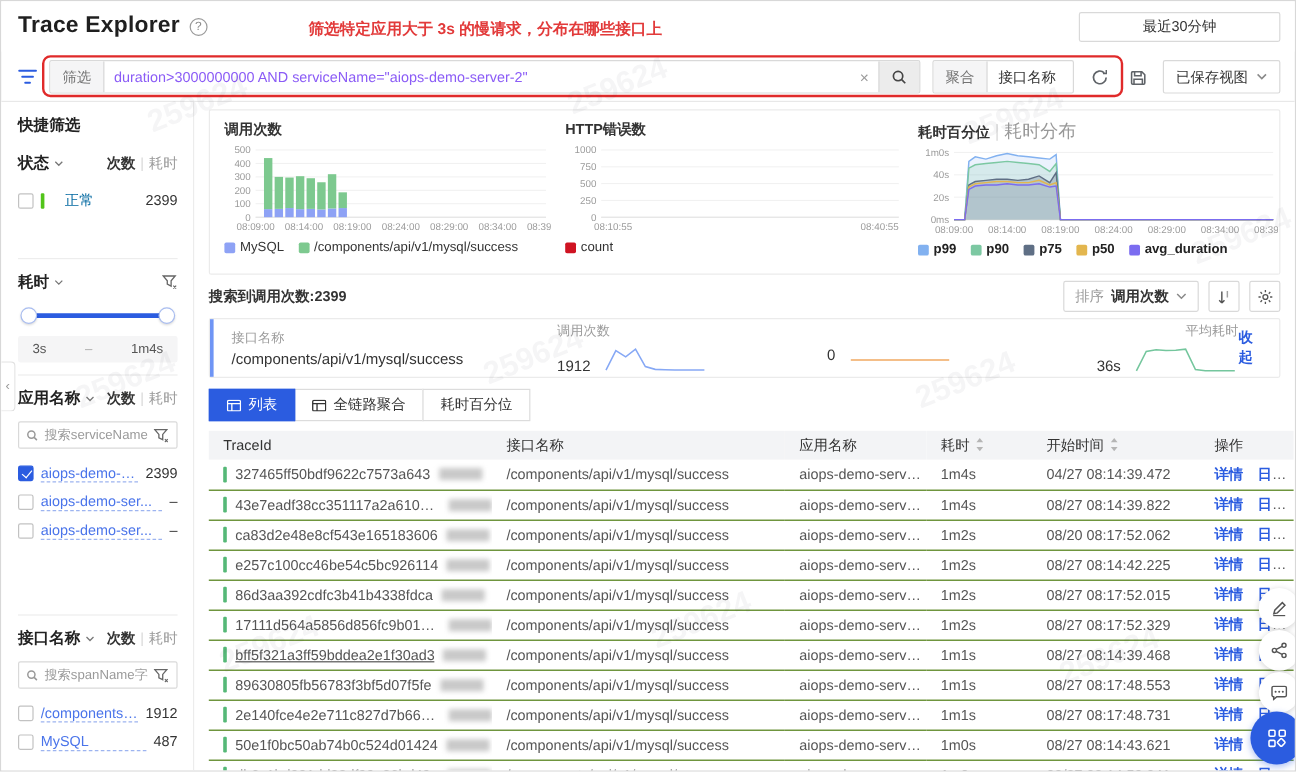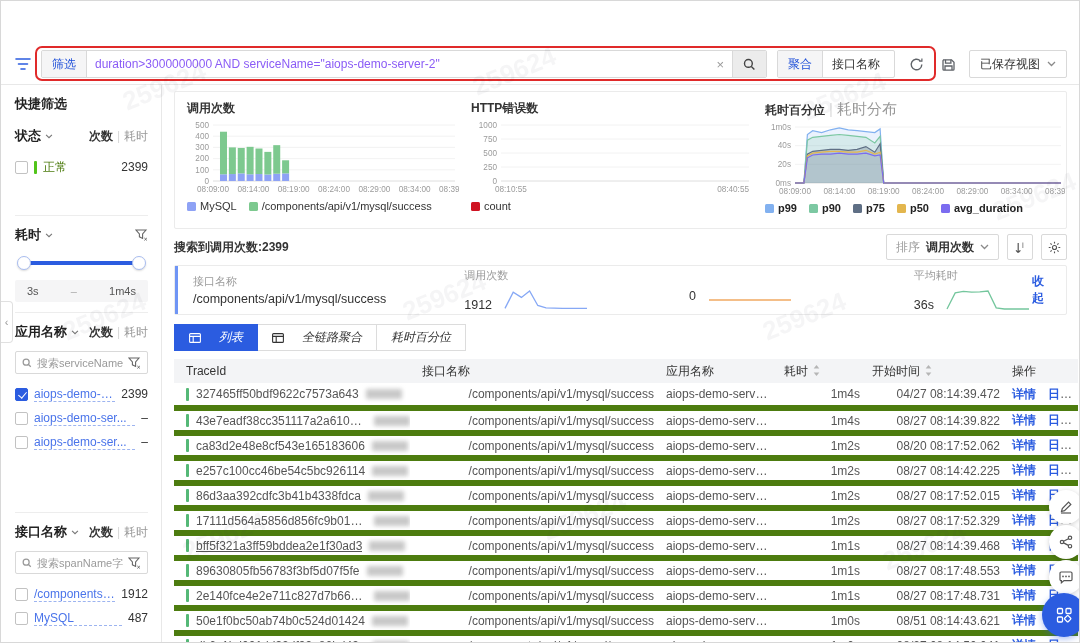--- a/index.html
+++ b/index.html
@@ -15,21 +15,21 @@
   .topbar { position:absolute; top:0; left:0; right:0; height:42px; background:#fff; display:flex; align-items:center; padding:0 14px; }
   .page-title { font-size:19px; font-weight:600; color:#1f1f1f; letter-spacing:.2px; }
   .help-circle { display:inline-flex; align-items:center; justify-content:center; width:15px; height:15px; border:1px solid #9a9a9a; border-radius:50%; color:#8a8a8a; font-size:10px; margin-left:8px; }
   .annotation { position:absolute; left:256px; top:14px; color:#e23a3a; font-size:13px; font-weight:600; white-space:nowrap; }
   .time-range { position:absolute; right:12px; top:9px; width:168px; height:25px; border:1px solid #d9d9d9; border-radius:2px; background:#fff; font-size:12px; color:#333; text-align:center; line-height:23px; cursor:pointer; }
 
   
   .filterbar { position:absolute; top:44px; left:0; right:0; height:38px; display:flex; align-items:center; gap:10px; padding:0 12px 0 14px; }
   .filter-list-icon { flex:0 0 16px; height:14px; color:#2b5ce0; }
   .query-group { flex:1; display:flex; height:28px; border:1px solid #d9d9d9; border-radius:2px; overflow:hidden; background:#fff; }
-  .addon { background:#f5f5f6; border-right:1px solid #d9d9d9; font-size:12px; color:#1d4ed8; display:flex; align-items:center; padding:0 10px; white-space:nowrap; }
+  .addon { background:#f5f5f6; border-right:1px solid #d9d9d9; font-size:12px; color:#737373; display:flex; align-items:center; padding:0 10px; white-space:nowrap; }
   .q-input { flex:1; display:flex; align-items:center; padding:0 8px; gap:6px; }
   .q-input input { flex:1; border:none; outline:none; font-size:12px; color:#8b5cf6; font-family:Liberation Sans, sans-serif; background:transparent; }
   .clear-x { color:#9a9a9a; font-size:13px; cursor:pointer; line-height:1; }
   .q-search { width:34px; background:#ececec; border:none; border-left:1px solid #d9d9d9; display:flex; align-items:center; justify-content:center; cursor:pointer; color:#444; }
   .agg-group { display:flex; height:28px; border:1px solid #d9d9d9; border-radius:2px; overflow:hidden; background:#fff; width:118px; flex:0 0 auto; }
   .agg-val { flex:1; font-size:12px; color:#333; display:flex; align-items:center; padding:0 9px; }
   .iconbtn { width:22px; height:22px; border:none; background:transparent; color:#5f6368; display:flex; align-items:center; justify-content:center; cursor:pointer; flex:0 0 auto; }
   .saved-views { height:28px; border:1px solid #d9d9d9; border-radius:2px; background:#fff; font-size:12px; color:#333; display:flex; align-items:center; gap:7px; padding:0 10px; cursor:pointer; flex:0 0 auto; }
   .chev { color:#8a8a8a; }
   .red-box { position:absolute; left:34px; top:1px; width:901px; height:35px; border:2.5px solid #e02a2a; border-radius:7px; pointer-events:none; z-index:40; }
@@ -41,21 +41,21 @@
   .sec-label { font-size:13px; font-weight:700; color:#222; }
   .sec-chev { margin-left:4px; color:#777; }
   .sec-right { margin-left:auto; font-size:12px; color:#999; display:flex; gap:4px; align-items:center; }
   .sec-right b { color:#333; font-weight:700; }
   .sep { color:#d8d8d8; }
   .sb-row { display:flex; align-items:center; gap:6px; height:24px; }
   .cb { width:13px; height:13px; border:1px solid #c2c2c2; border-radius:2px; background:#fff; position:relative; flex:0 0 13px; cursor:pointer; }
   .cb.on { background:#2b5ce0; border-color:#2b5ce0; }
   .cb.on::after { content:""; position:absolute; left:4px; top:1px; width:4px; height:7px; border-right:1.6px solid #fff; border-bottom:1.6px solid #fff; transform:rotate(40deg); }
   .status-bar { width:3px; height:13px; background:#52c41a; border-radius:1px; }
-  .sb-name { color:#4d7c0f; flex:1; overflow:hidden; white-space:nowrap; text-overflow:ellipsis; }
+  .sb-name { color:#0369a1; flex:1; overflow:hidden; white-space:nowrap; text-overflow:ellipsis;margin-left:11px; }
   .sb-link { color:#4a74ea; border-bottom:1px dashed #9db4f0; flex:1; overflow:hidden; white-space:nowrap; text-overflow:ellipsis; cursor:pointer; }
   .cnt { margin-left:auto; color:#333; }
   .sb-div { border-top:1px solid #ededed; margin:10px 0; }
   .slider { position:relative; height:14px; margin:12px 2px 10px; }
   .slider .track { position:absolute; left:6px; right:6px; top:5px; height:4px; background:#2b5ce0; border-radius:2px; }
   .handle { position:absolute; top:0; width:14px; height:14px; background:#fff; border:1.5px solid #a9bdf0; border-radius:50%; box-shadow:0 1px 2px rgba(0,0,0,.15); cursor:pointer; }
   .range-labels { display:flex; justify-content:space-between; align-items:center; background:#f5f5f6; border-radius:2px; height:22px; padding:0 12px; color:#555; font-size:11px; }
   .range-labels .dash { color:#aaa; }
   .sb-search { display:flex; align-items:center; gap:5px; height:23px; border:1px solid #d9d9d9; border-radius:2px; padding:0 6px; margin-bottom:8px; color:#999; }
   .sb-search input { flex:1; border:none; outline:none; font-size:11px; color:#666; min-width:0; background:transparent; font-family:inherit; }
@@ -82,33 +82,33 @@
   .sort-box .muted { color:#999; }
   .sort-box .val { color:#333; font-weight:600; }
   .sqbtn { width:26px; height:26px; border:1px solid #d9d9d9; border-radius:2px; background:#fff; display:flex; align-items:center; justify-content:center; color:#555; cursor:pointer; }
 
   .endpoint-card { position:relative; border:1px solid #ebebeb; border-radius:2px; height:50px; display:flex; align-items:center; padding:0 16px 0 18px; background:#fff; }
   .endpoint-card::before { content:""; position:absolute; left:0; top:0; bottom:0; width:3px; background:#6f95f5; }
   .field { display:flex; flex-direction:column; justify-content:center; gap:3px; }
   .f-label { font-size:11px; color:#9b9b9b; }
   .f-valrow { display:flex; align-items:flex-end; gap:10px; }
   .f-value { font-size:12.5px; color:#333; }
-  .f1 { width:362px; } .f2 { width:300px; } .f3 { width:300px; } .f4 { flex:1; }
+  .f1 { width:362px; } .f2 { width:300px; } .f3 { width:300px; } .f4 { flex:1;align-items:flex-end; }
   .collapse-link { color:#2b5ce0; font-size:12px; font-weight:600; cursor:pointer; }
 
   .tabs { display:flex; margin-top:9px; }
-  .tab { height:27px; border:1px solid #dcdcdc; background:#fff; display:flex; align-items:center; gap:18px; padding:0 14px; font-size:12px; color:#333; cursor:pointer; margin-left:-1px;font-style:italic; }
+  .tab { height:27px; border:1px solid #dcdcdc; background:#fff; display:flex; align-items:center; gap:6px; padding:0 14px; font-size:12px; color:#333; cursor:pointer; margin-left:-1px; }
   .tab:first-child { margin-left:0; }
   .tab.active { background:#2b5ce0; border-color:#2b5ce0; color:#fff; position:relative; z-index:2; }
 
   table { width:100%; border-collapse:collapse; table-layout:fixed; margin-top:8px; font-size:12px; }
   thead tr { background:#f3f4f6; height:24px; }
   th { text-align:left; font-weight:400; color:#333; padding-left:12px; white-space:nowrap; }
   th .sort-ic { margin-left:5px; vertical-align:-1px; color:#b5b5b5; }
-  tbody tr { height:25px; border-bottom:6px solid #4d7c0f;text-align:right; }
+  tbody tr { height:25px; border-bottom:1px solid #4d7c0f; }
   td { padding-left:12px; color:#555; white-space:nowrap; overflow:hidden; text-overflow:ellipsis; }
   .tid-cell { display:flex; align-items:center; gap:7px; }
   .row-bar { width:3px; height:13px; background:#55b877; border-radius:1px; flex:0 0 3px; }
   .tid-blur { width:36px; height:10px; background:#c9c9c9; border-radius:1px; filter:blur(2px); flex:0 0 36px; }
   .act a { color:#2b5ce0; text-decoration:none; font-weight:600; margin-right:12px; cursor:pointer; }
 
   
   .fab { position:absolute; right:-4px; width:34px; height:34px; border-radius:50%; background:#fff; box-shadow:0 1px 5px rgba(0,0,0,.18); display:flex; align-items:center; justify-content:center; color:#555; z-index:60; cursor:pointer; }
   .fab.blue { width:44px; height:44px; background:#2b5ce0; color:#fff; right:-7px; box-shadow:0 2px 6px rgba(43,92,224,.4); }
 
@@ -124,20 +124,28 @@
       <span class="wm" style="left: 800px; top: 80px;">259624</span>
       <span class="wm" style="left: 60px; top: 300px;">259624</span>
       <span class="wm" style="left: 400px; top: 280px;">259624</span>
       <span class="wm" style="left: 760px; top: 300px;">259624</span>
       <span class="wm" style="left: 180px; top: 520px;">259624</span>
       <span class="wm" style="left: 540px; top: 500px;">259624</span>
       <span class="wm" style="left: 880px; top: 530px;">259624</span>
       <span class="wm" style="left: 990px; top: 180px;">259624</span>
     </div>
 
+  <header class="topbar">
+    <span class="page-title">Trace Explorer</span>
+    <span class="help-circle">?</span>
+    <span class="annotation">筛选特定应用大于 3s 的慢请求，分布在哪些接口上</span>
+    <button class="time-range">
+      <span>最近30分钟</span>
+    </button>
+  </header>
 
   <div class="filterbar">
     <svg class="filter-list-icon" viewBox="0 0 16 14" fill="none" stroke="currentColor" stroke-width="1.6" stroke-linecap="round">
       <path d="M1 2h14M3.5 7h9M6 12h4"></path>
     </svg>
     <div class="query-group">
       <span class="addon">筛选</span>
       <div class="q-input">
         <input readonly="" value="duration&gt;3000000000 AND serviceName=&quot;aiops-demo-server-2&quot;" style="">
         <span class="clear-x">×</span>
@@ -668,21 +676,21 @@
             <td>
               <div class="tid-cell">
                 <span class="row-bar"></span>
                 <span style="overflow: hidden; text-overflow: ellipsis;">50e1f0bc50ab74b0c524d01424</span>
                 <span class="tid-blur"></span>
               </div>
             </td>
             <td>/components/api/v1/mysql/success</td>
             <td>aiops-demo-server-2</td>
             <td>1m0s</td>
-            <td>08/51 08:14:43.621</td>
+            <td>08/27 08:14:43.621</td>
             <td class="act"><a>详情</a><a>日志</a></td>
           </tr>
           <tr>
             <td>
               <div class="tid-cell">
                 <span class="row-bar"></span>
                 <span style="overflow: hidden; text-overflow: ellipsis;">db6c1bd001dd32df99e86bd49a</span>
                 <span class="tid-blur"></span>
               </div>
             </td>

